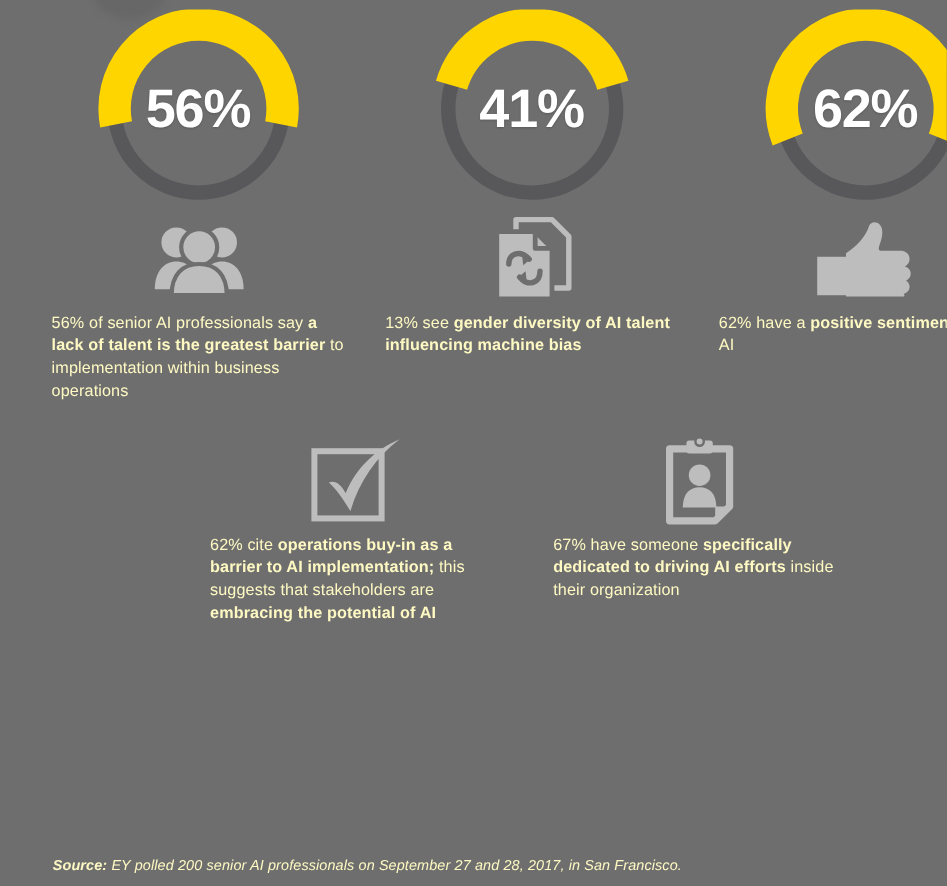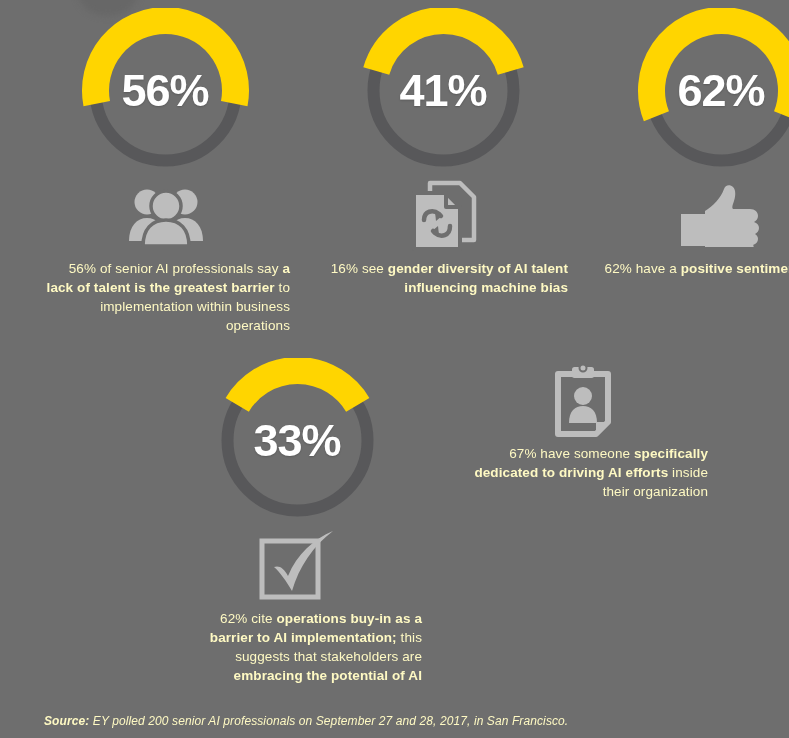--- a/index.html
+++ b/index.html
@@ -11,21 +11,20 @@
     height: 738px;
     background: #6e6e6e;
     font-family: "Liberation Sans", sans-serif;
     overflow: hidden;
     position: relative;
   }
   .canvas {
     position: relative;
     width: 789px;
     height: 738px;
-    text-align: right;
   }
 
   
   .top-smudge {
     position: absolute;
     left: 78px;
     top: -30px;
     width: 60px;
     height: 46px;
     border-radius: 50%;
@@ -149,21 +148,21 @@
       <svg width="70" height="72" viewBox="0 0 70 72">
         <path d="M22 3 H52 L66 17 V60 H22 Z" fill="none" stroke="#bdbdbd" stroke-width="4.5" stroke-linejoin="round"></path>
         <path d="M6 13 H38 L52 27 V69 H6 Z" fill="#bdbdbd" stroke="#6e6e6e" stroke-width="4" stroke-linejoin="round"></path>
         <path d="M38 13 V27 H52" fill="none" stroke="#6e6e6e" stroke-width="4" stroke-linejoin="round"></path>
         <path d="M16 40 C16 31 25 29 31 34 L33 36" fill="none" stroke="#6e6e6e" stroke-width="4.5" stroke-linecap="round"></path>
         <path d="M27 32 L34 36 L28 41 Z" fill="#6e6e6e"></path>
         <path d="M42 46 C42 56 33 58 27 53 L25 51" fill="none" stroke="#6e6e6e" stroke-width="4.5" stroke-linecap="round"></path>
         <path d="M31 55 L24 51 L30 46 Z" fill="#6e6e6e"></path>
       </svg>
     </div>
-    <div class="caption caption-box"><span>16% see </span><b>gender diversity of AI talent influencing machine bias</b></div>
+    <div class="caption caption-box"><span>13% see </span><b>gender diversity of AI talent influencing machine bias</b></div>
   </div>
 
   <div class="stat" id="stat-2">
     <div class="donut-wrap">
       <svg width="175" height="165" viewBox="0 0 175 165">
         <circle class="donut-track" cx="87.5" cy="82.5" r="70" fill="none" stroke="#58585a" stroke-width="12"></circle>
         <path class="donut-arc" fill="none" stroke="#ffd500" stroke-width="27" stroke-linecap="butt" d="M 22.415645987822415 108.26871868792747 A 70 70 0 1 1 152.58435401217758 108.26871868792747"></path>
       </svg>
       <div class="donut-value">62%</div>
     </div>
@@ -172,27 +171,20 @@
         <path d="M2 30 H26 V62 H2 Z" fill="#bdbdbd"></path>
         <path d="M26 27 C34 22 42 14 45 5 C46 1 51 0 54 3 C57 6 57 12 54 20 C53 23 53 25 55 25 H71
                  C76 25 79 28 79 32 C79 35 77 37 75 38 C78 39 80 41 80 44 C80 47 78 49 76 50
                  C78 51 79 53 79 55 C79 58 77 60 74 61 C75 62 75 63 74 63 H26 Z" fill="#bdbdbd"></path>
       </svg>
     </div>
     <div class="caption caption-box"><span>62% have a </span><b>positive sentiment</b><span> toward AI</span></div>
   </div>
 
   <div class="stat" id="stat-3">
-    <div class="donut-wrap">
-      <svg width="175" height="165" viewBox="0 0 175 165">
-        <circle class="donut-track" cx="87.5" cy="82.5" r="70" fill="none" stroke="#58585a" stroke-width="12"></circle>
-        <path class="donut-arc" fill="none" stroke="#ffd500" stroke-width="27" stroke-linecap="butt" d="M 27.24805810972395 46.867100897474 A 70 70 0 0 1 147.75194189027604 46.86710089747401"></path>
-      </svg>
-      <div class="donut-value">33%</div>
-    </div>
     <div class="icon-wrap">
       <svg width="80" height="74" viewBox="0 0 80 74">
         <rect x="5" y="12" width="56" height="56" fill="none" stroke="#bdbdbd" stroke-width="5"></rect>
         <path d="M17 38 C22 36 27 39 31 47 C40 25 57 10 76 2 C56 17 42 38 35 62 C29 52 23 43 17 38 Z" fill="#bdbdbd"></path>
       </svg>
     </div>
     <div class="caption caption-box"><span>62% cite </span><b>operations buy-in as a barrier to AI implementation;</b><span> this suggests that stakeholders are </span><b>embracing the potential of AI</b></div>
   </div>
 
   <div class="stat" id="stat-4">

